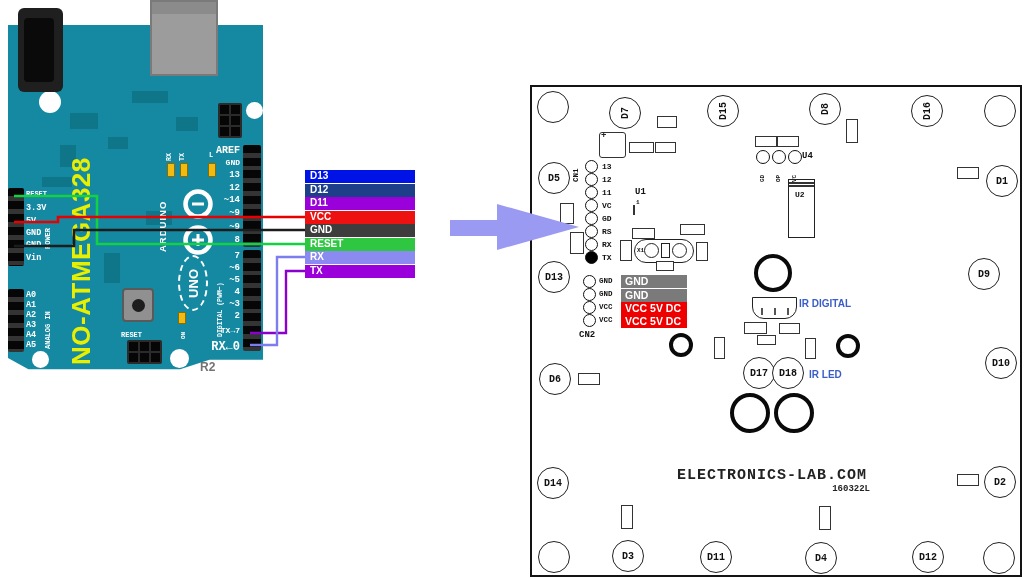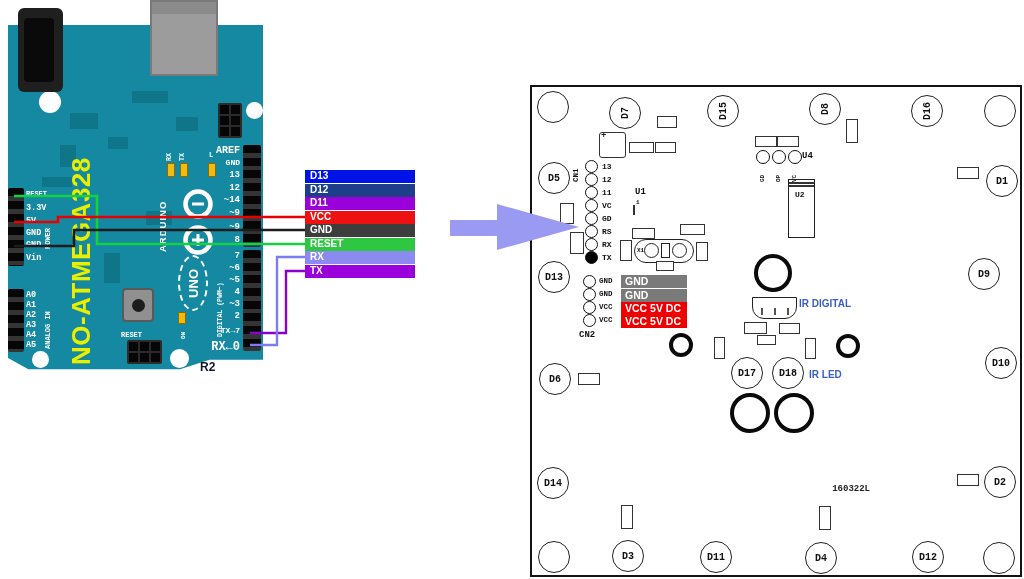--- a/index.html
+++ b/index.html
@@ -144,21 +144,21 @@
     </div>
     <span class="a" style="left:113px;top:306px;font:bold 7px 'Liberation Mono',monospace;color:#fff">RESET</span>
   </div>
 
   <div class="a" style="left:18px;top:8px;width:45px;height:84px;background:#1f1f1f;border-radius:6px;z-index:2">
     <div class="a" style="left:6px;top:10px;width:30px;height:64px;background:#0a0a0a;border-radius:4px"></div>
   </div>
   <div class="a" style="left:150px;top:0;width:68px;height:76px;background:#9c9c9c;border:2px solid #7a7a7a;box-sizing:border-box;z-index:2">
     <div class="a" style="left:0;top:0;width:64px;height:12px;background:#8b8b8b"></div>
   </div>
-  <span class="a" style="left:200px;top:360px;font:bold 12px 'Liberation Sans',sans-serif;color:#0f172a;z-index:2">R2</span>
+  <span class="a" style="left:200px;top:360px;font:bold 12px 'Liberation Sans',sans-serif;color:#737373;z-index:2">R2</span>
 
   <div id="pcb">
 
     <div class="dio" style="left:5px;top:4px"></div>
     <div class="dio" style="left:452px;top:8px"></div>
     <div class="dio" style="left:6px;top:454px"></div>
     <div class="dio" style="left:451px;top:455px"></div>
 
     <div class="dio" style="left:77px;top:10px">
         <span class="vt">D7</span>
@@ -201,21 +201,21 @@
       </div>
     <div class="dio" style="left:168px;top:454px">
         <span>D11</span>
       </div>
     <div class="dio" style="left:273px;top:455px">
         <span>D4</span>
       </div>
     <div class="dio" style="left:380px;top:454px">
         <span>D12</span>
       </div>
-    <div class="dio" style="left:199px;top:270px;z-index:2">
+    <div class="dio" style="left:211px;top:270px;z-index:2">
         <span>D17</span>
       </div>
     <div class="dio" style="left:240px;top:270px;z-index:2">
         <span>D18</span>
       </div>
 
     <div class="bc" style="left:222px;top:167px;width:38px;height:38px"></div>
     <div class="bc" style="left:137px;top:246px;width:24px;height:24px"></div>
     <div class="bc" style="left:304px;top:247px;width:24px;height:24px"></div>
     <div class="bc" style="left:198px;top:306px;width:40px;height:40px"></div>
@@ -307,20 +307,21 @@
     </div>
 
     <div class="a" style="left:220px;top:210px;width:45px;height:22px;border:1.6px solid #222;border-radius:0 0 12px 12px;box-sizing:border-box">
       <div class="a" style="left:8px;top:10px;width:2px;height:7px;background:#555"></div>
       <div class="a" style="left:21px;top:10px;width:2px;height:7px;background:#555"></div>
       <div class="a" style="left:34px;top:10px;width:2px;height:7px;background:#555"></div>
     </div>
     <span class="ann" style="left:267px;top:211px">IR DIGITAL</span>
     <span class="ann" style="left:277px;top:282px">IR LED</span>
 
+    <div class="a" style="left:110px;top:380px;width:260px;text-align:center;font:bold 15px 'Liberation Mono',monospace;color:#222;letter-spacing:1px">ELECTRONICS-LAB.COM</div>
     <div class="a" style="left:150px;top:397px;width:188px;text-align:right;font:bold 9px 'Liberation Mono',monospace;color:#222">160322L</div>
   </div>
 
   <svg class="a" style="left:0;top:0;z-index:6" width="1024" height="579">
     <polygon points="450,220 497,220 497,204 579,227 497,250 497,236 450,236" fill="#9a9af2"></polygon>
     <polyline points="14,196 97,196 97,244 306,244" fill="none" stroke="#12d142" stroke-width="2.6"></polyline>
     <polyline points="14,222 58,222 58,217 306,217" fill="none" stroke="#e60000" stroke-width="2.6"></polyline>
     <polyline points="14,246 74,246 74,230 306,230" fill="none" stroke="#1c1c1c" stroke-width="2.6"></polyline>
     <polyline points="250,333 286,333 286,271 306,271" fill="none" stroke="#8a00cc" stroke-width="2.4"></polyline>
     <polyline points="250,345 277,345 277,257 306,257" fill="none" stroke="#7d7df0" stroke-width="2.4"></polyline>

